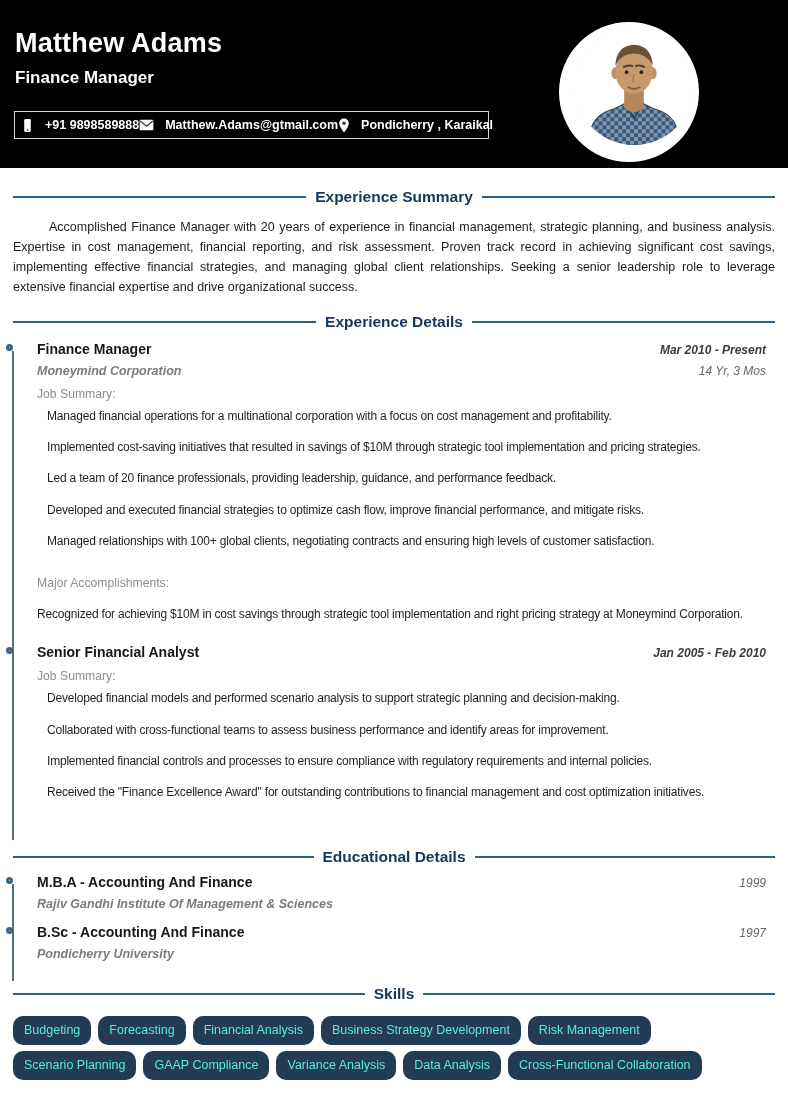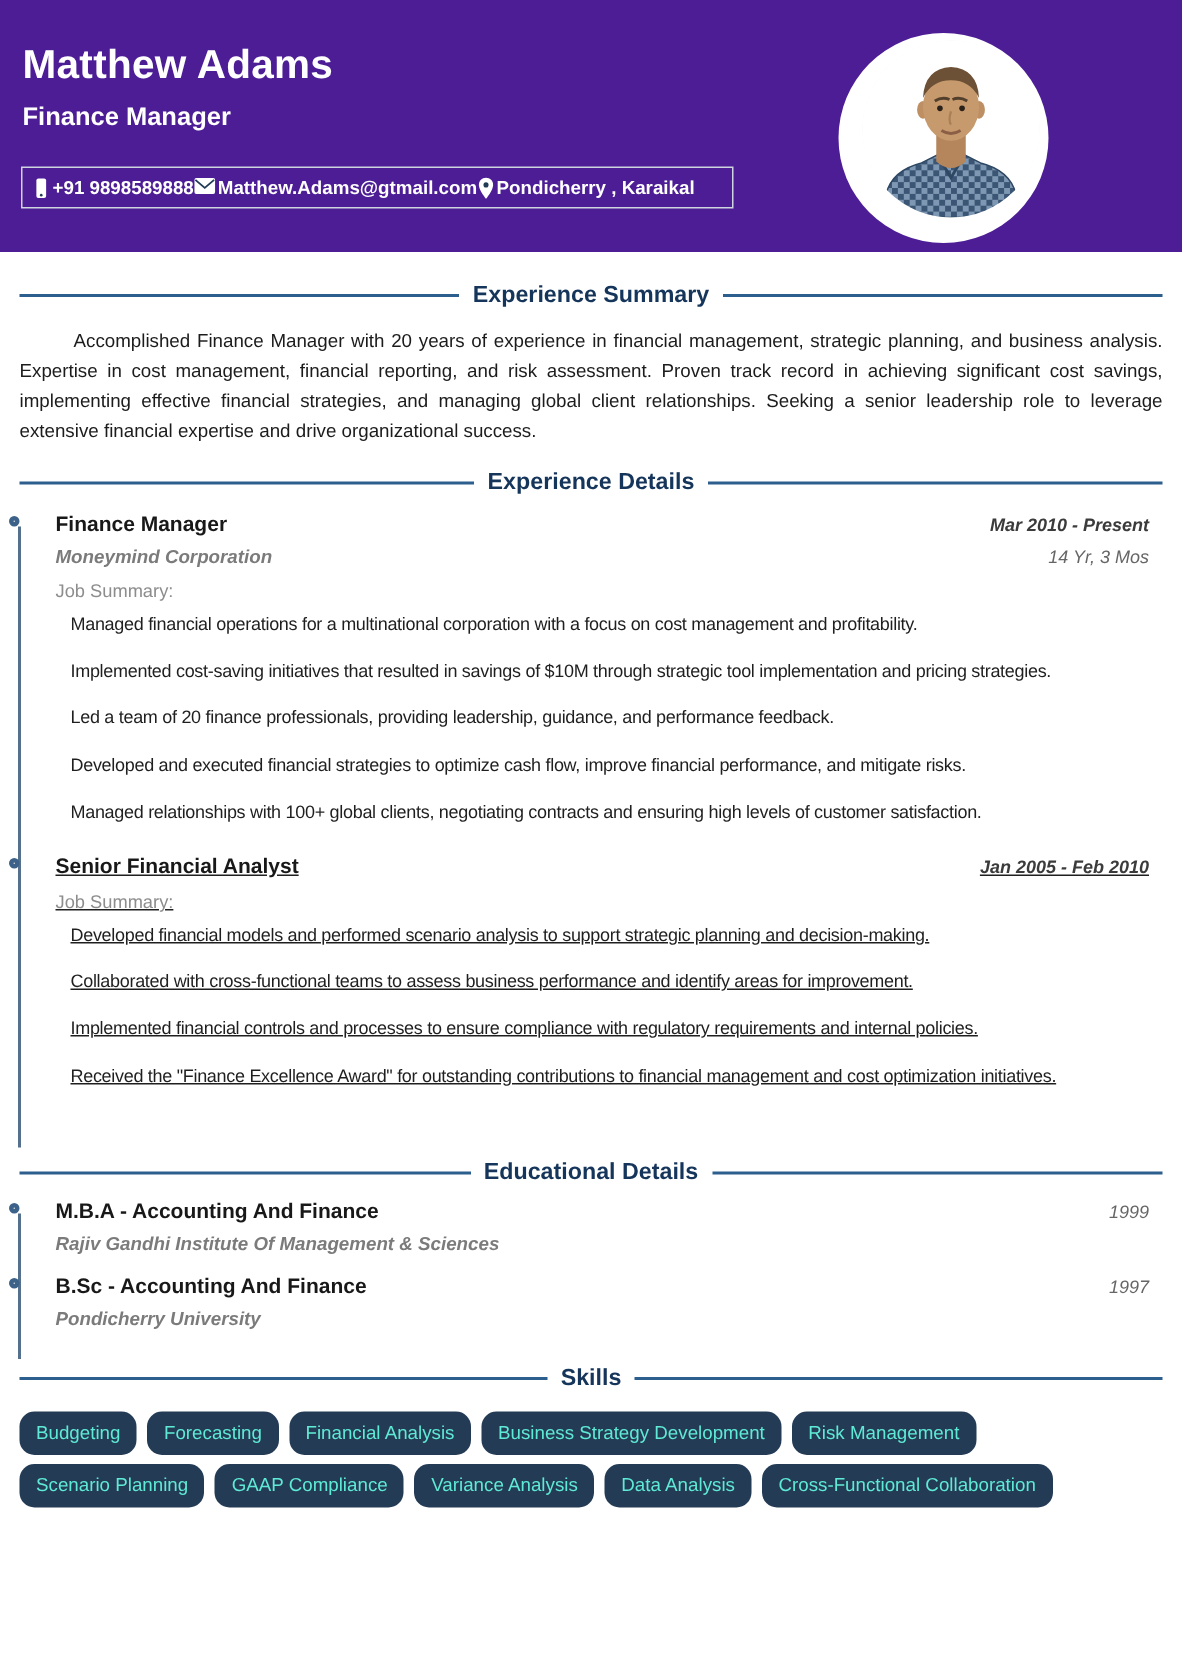--- a/index.html
+++ b/index.html
@@ -4,29 +4,29 @@
 <style>
   * { margin: 0; padding: 0; box-sizing: border-box; }
   html, body { background: #ffffff; }
   body {
     width: 788px; min-height: 1112px; margin: 0 auto;
     font-family: "Liberation Sans", sans-serif;
     color: #1f1f1f; overflow: hidden; position: relative;
   }
 
   
-  .header { height: 168px; background: #4c1d95; position: relative; color: #fff; }
+  .header { height: 168px; background: #000000; position: relative; color: #fff; }
   .name { position: absolute; left: 15px; top: 28px; font-size: 27px; font-weight: bold; letter-spacing: .2px; }
   .job-title { position: absolute; left: 15px; top: 68px; font-size: 17px; font-weight: bold; }
   .contact-bar {
     position: absolute; left: 14px; top: 111px; width: 475px; height: 28px;
     border: 1px solid #cdd5de; display: flex; align-items: center; padding: 0 6px;
     font-size: 12.5px; font-weight: bold; white-space: nowrap;
   }
-  .contact-item { display: flex; align-items: flex-start; gap: 1px; }
+  .contact-item { display: flex; align-items: center; gap: 11px; }
   .contact-item svg { display: block; }
 
   .photo-ring {
     position: absolute; left: 559px; top: 22px; width: 140px; height: 140px;
     border-radius: 50%; background: #ffffff;
   }
   .photo-disc {
     position: absolute; left: 16px; top: 5px; width: 118px; height: 118px;
     border-radius: 50%; overflow: hidden; background: #f7f8f9;
   }
@@ -57,21 +57,21 @@
     border: 3px solid #3c6289; border-radius: 50%; background: #e3e4e6;
   }
   .entry-head { display: flex; justify-content: space-between; align-items: baseline; }
   .entry-role { font-size: 14px; font-weight: bold; color: #181818; }
   .entry-dates { font-size: 12px; font-style: italic; font-weight: 600; color: #3b3b3b; }
   .entry-sub { display: flex; justify-content: space-between; align-items: baseline; margin-top: 7px; }
   .entry-company { font-size: 12.5px; font-weight: bold; font-style: italic; color: #7b7b7b; }
   .entry-duration { font-size: 12px; font-style: italic; color: #666; }
 
   .job { margin-bottom: 20px; }
-  .job:last-child { margin-bottom: 16px; text-decoration: underline; }
+  .job:last-child { margin-bottom: 16px; }
   .muted-label { margin-top: 9px; font-size: 12.2px; color: #8d8d8d; }
   .job-points { margin: 7px 0 0 10px; }
   .job-point { font-size: 12px; letter-spacing: -0.2px; color: #1f1f1f; line-height: 1.35; margin-bottom: 15px; }
   .accomp-label { margin-top: 27px; font-size: 12.2px; color: #8d8d8d; }
   .accomp-text { margin-top: 14px; font-size: 12px; letter-spacing: -0.2px; color: #1f1f1f; line-height: 1.7; }
 
   .edu { margin-bottom: 13px; }
   .edu:last-child { margin-bottom: 0; }
   .edu-inst { margin-top: 7px; font-size: 12.5px; font-weight: bold; font-style: italic; color: #7b7b7b; }
 
@@ -172,20 +172,24 @@
       <span class="entry-duration">14 Yr, 3 Mos</span>
     </div>
     <div class="muted-label">Job Summary:</div>
     <div class="job-points">
         <div class="job-point">Managed financial operations for a multinational corporation with a focus on cost management and profitability.</div>
         <div class="job-point">Implemented cost-saving initiatives that resulted in savings of $10M through strategic tool implementation and pricing strategies.</div>
         <div class="job-point">Led a team of 20 finance professionals, providing leadership, guidance, and performance feedback.</div>
         <div class="job-point">Developed and executed financial strategies to optimize cash flow, improve financial performance, and mitigate risks.</div>
         <div class="job-point">Managed relationships with 100+ global clients, negotiating contracts and ensuring high levels of customer satisfaction.</div>
       </div>
+    <div>
+      <div class="accomp-label">Major Accomplishments:</div>
+      <div class="accomp-text">Recognized for achieving $10M in cost savings through strategic tool implementation and right pricing strategy at Moneymind Corporation.</div>
+    </div>
   </div>
 
   <div class="entry job">
     <span class="dot"></span>
     <div class="entry-head">
       <span class="entry-role">Senior Financial Analyst</span>
       <span class="entry-dates">Jan 2005 - Feb 2010</span>
     </div>
     <div class="muted-label">Job Summary:</div>
     <div class="job-points">

